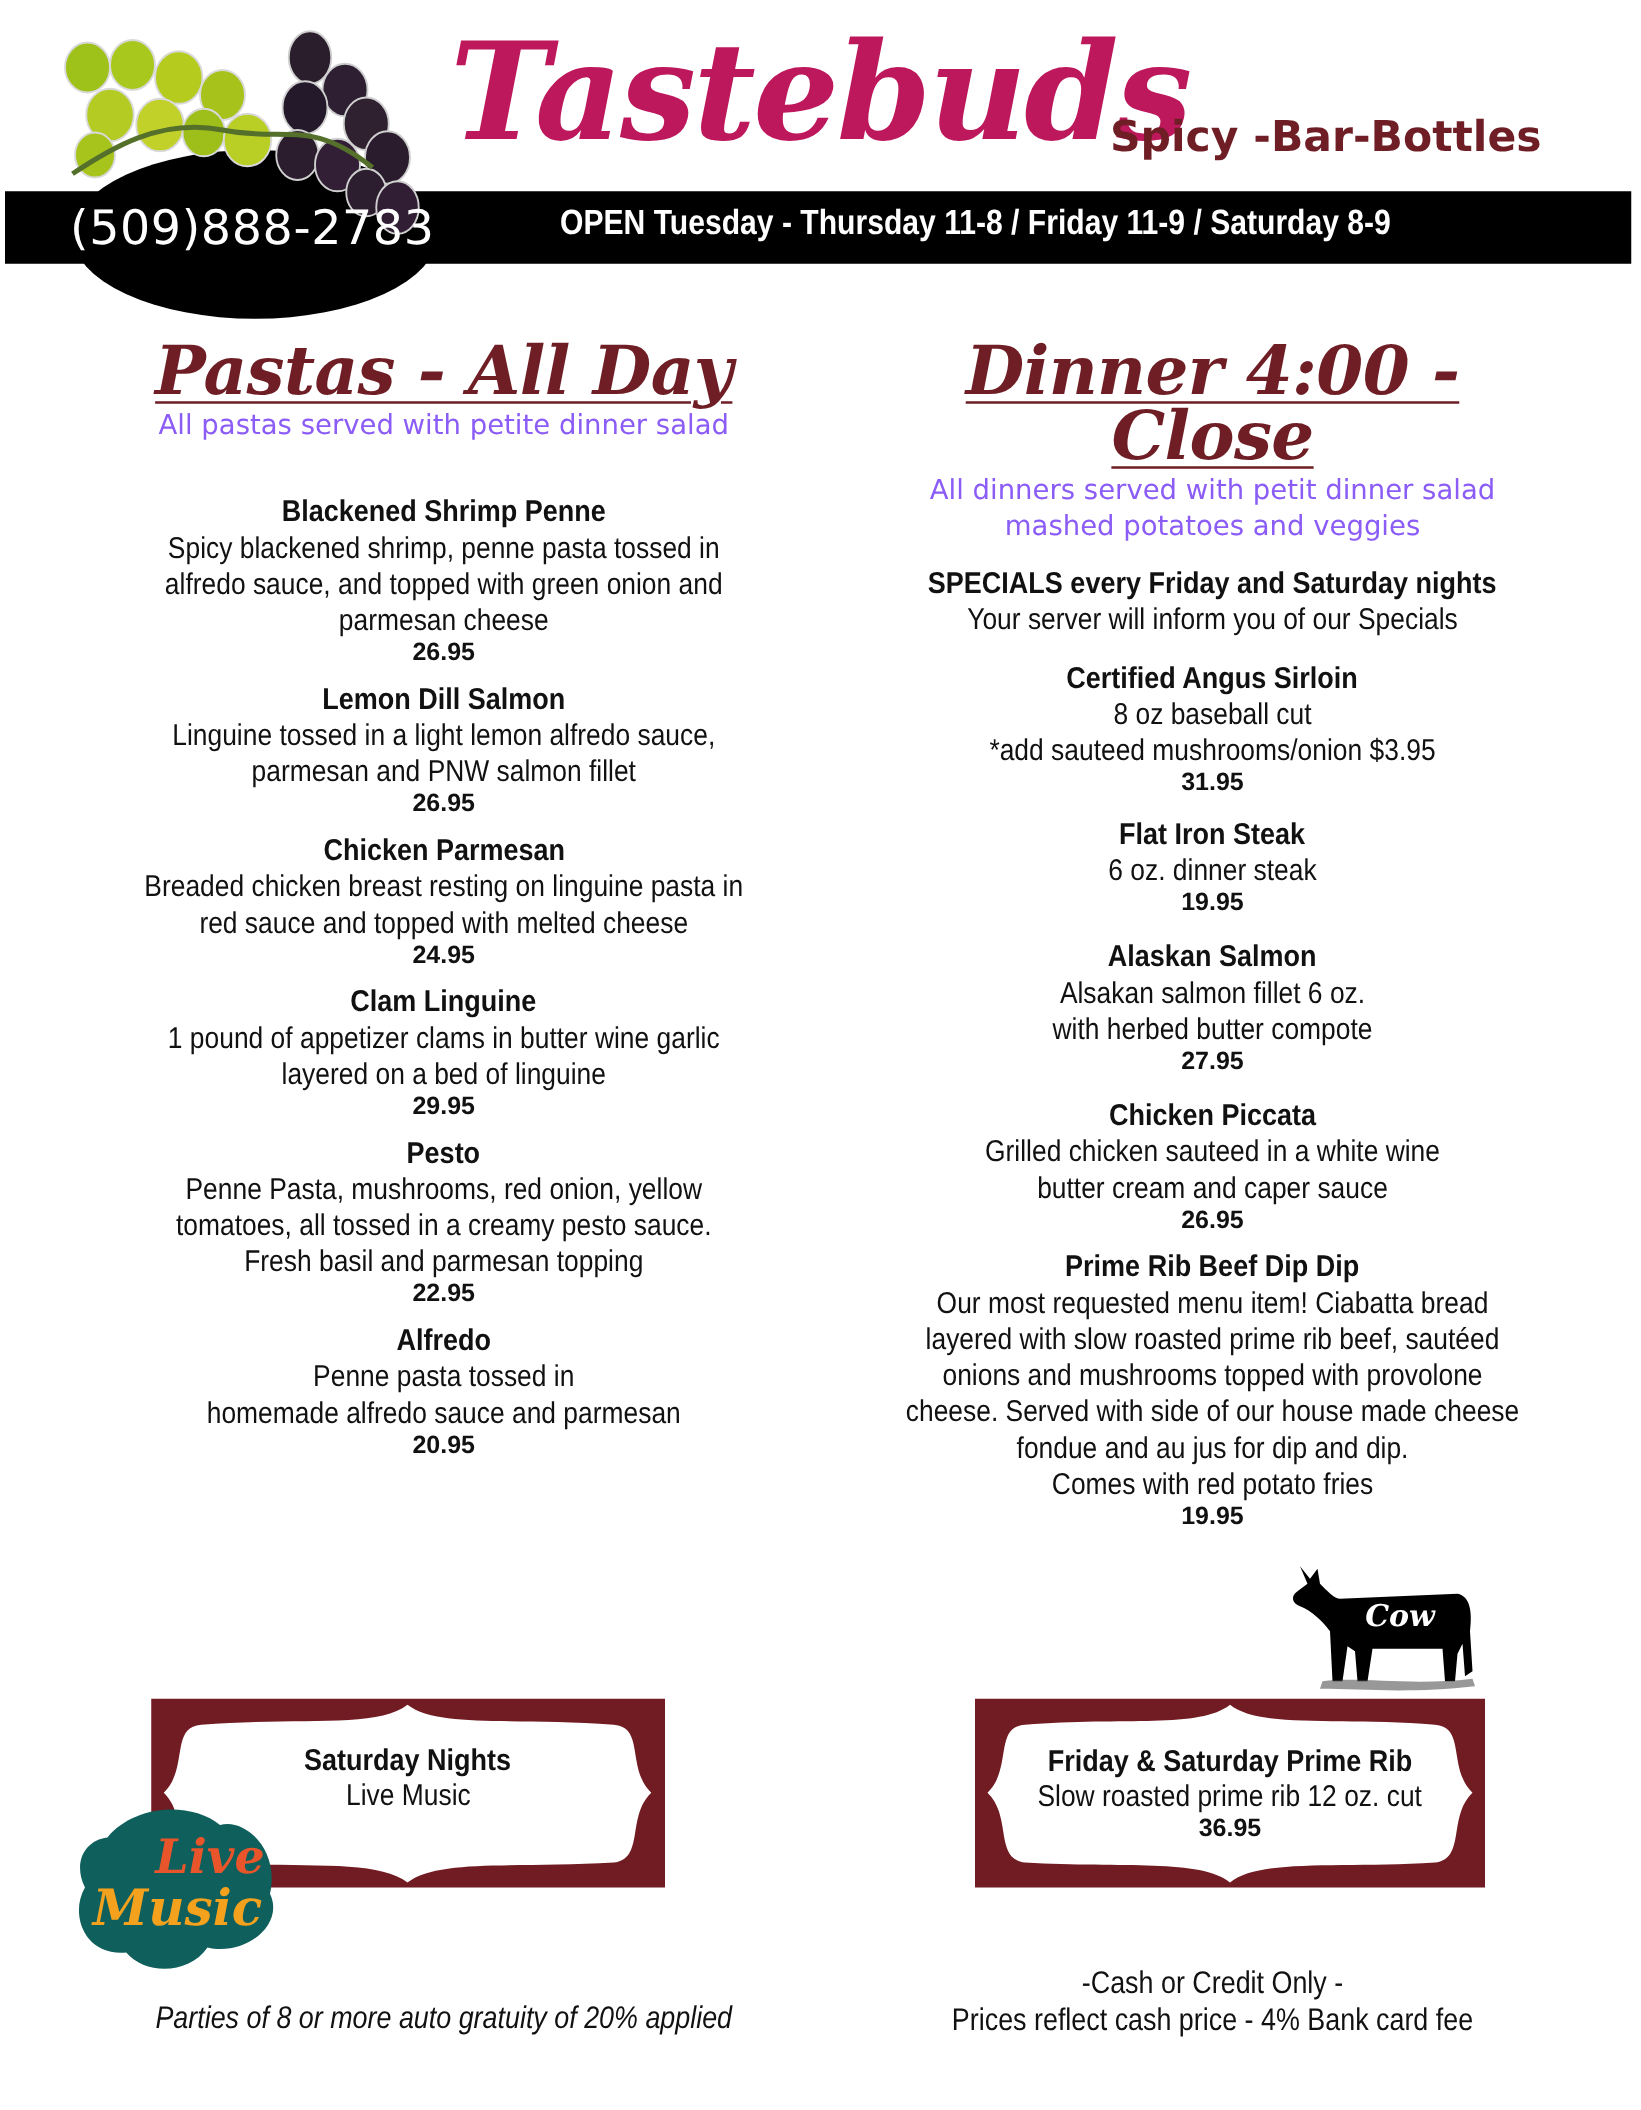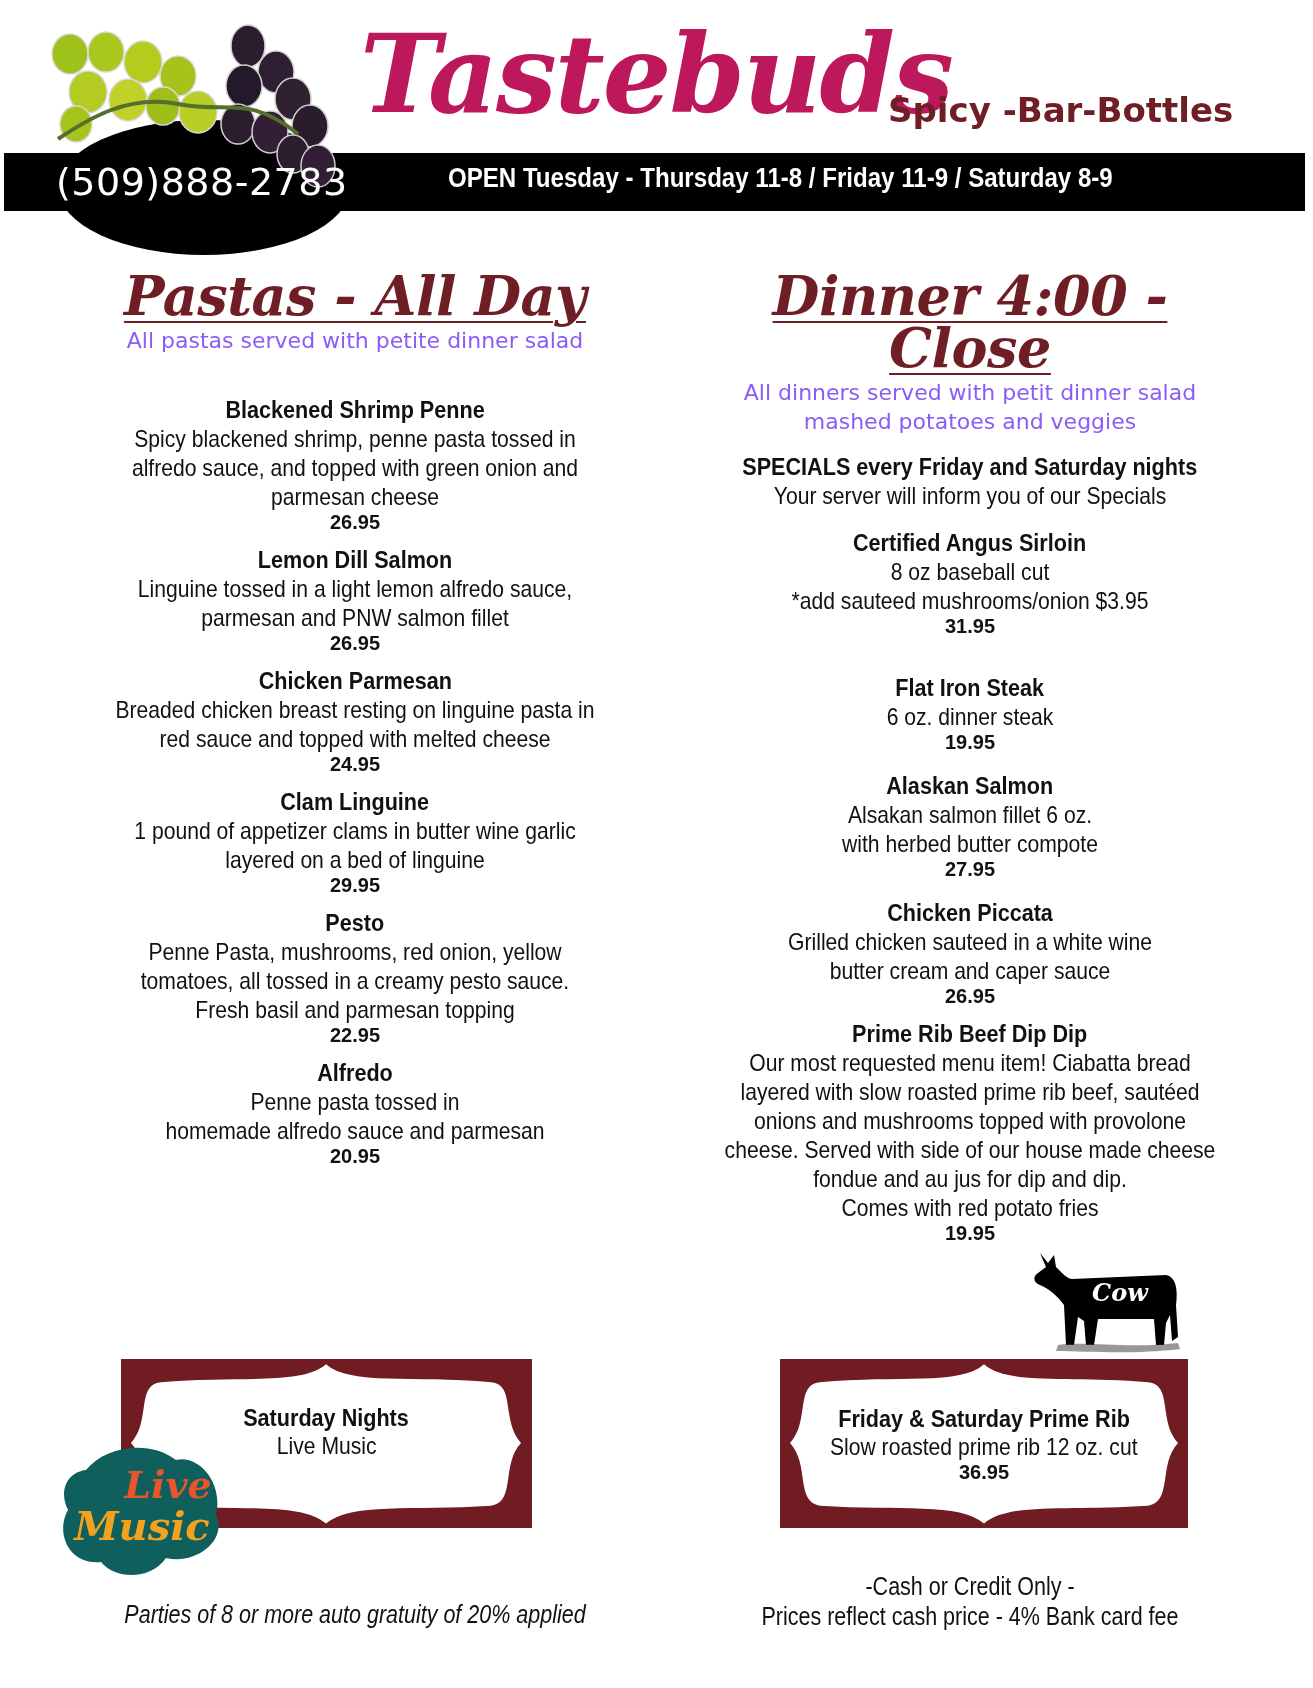--- a/index.html
+++ b/index.html
@@ -29,21 +29,21 @@
                    text-underline-offset: 6px; line-height: 52px; letter-spacing: -0.5px; }
   .section-sub { font-family: "DejaVu Sans", sans-serif; font-size: 22px; color: #8b5cf6; line-height: 29px; margin-top: 4px; }
   .narrow { font-family: "Liberation Sans", sans-serif; text-align: center; }
   .item { margin-top: 12px; }
   .item-name { font-weight: bold; font-size: 24px; line-height: 29px; display: inline-block; transform: scaleX(0.9); }
   .item-desc { font-size: 24px; line-height: 29px; transform: scaleX(0.88); transform-origin: center; white-space: pre-line; }
   .item-price { font-weight: bold; font-size: 20px; line-height: 22px; }
   .specials { margin-top: 16px; }
 
   
-  .box { position: absolute; top: 1359px; height: 169px; background: #711b22; }
+  .box { position: absolute; top: 1359px; height: 151px; background: #711b22; }
   .box-left { left: 121px; width: 411px; }
   .box-right { left: 780px; width: 408px; }
   .box svg.frame { position: absolute; left: 0; top: 0; width: 100%; height: 100%; }
   .box-text { position: absolute; left: 0; right: 0; top: 0; bottom: 0; display: flex; flex-direction: column;
               justify-content: center; align-items: center; text-align: center; }
   .box-title { font-weight: bold; font-size: 24px; line-height: 28px; transform: scaleX(0.9); }
   .box-line { font-size: 24px; line-height: 28px; transform: scaleX(0.88); }
   .box-price { font-weight: bold; font-size: 20px; line-height: 22px; }
 
   .live-music { position: absolute; left: 56px; top: 1440px; width: 175px; height: 140px; }
@@ -148,21 +148,21 @@
     <div class="item-name">SPECIALS every Friday and Saturday nights</div>
     <div class="item-desc">Your server will inform you of our Specials</div>
   </div>
 
   <div class="item narrow" style="margin-top:18px">
     <div class="item-name">Certified Angus Sirloin</div>
     <div class="item-desc">8 oz baseball cut
 *add sauteed mushrooms/onion $3.95</div>
     <div class="item-price">31.95</div>
   </div>
-  <div class="item narrow" style="margin-top:36px">
+  <div class="item narrow" style="margin-top:16px">
     <div class="item-name">Flat Iron Steak</div>
     <div class="item-desc">6 oz. dinner steak</div>
     <div class="item-price">19.95</div>
   </div>
   <div class="item narrow" style="margin-top:18px">
     <div class="item-name">Alaskan Salmon</div>
     <div class="item-desc">Alsakan salmon fillet 6 oz.
 with herbed butter compote</div>
     <div class="item-price">27.95</div>
   </div>

